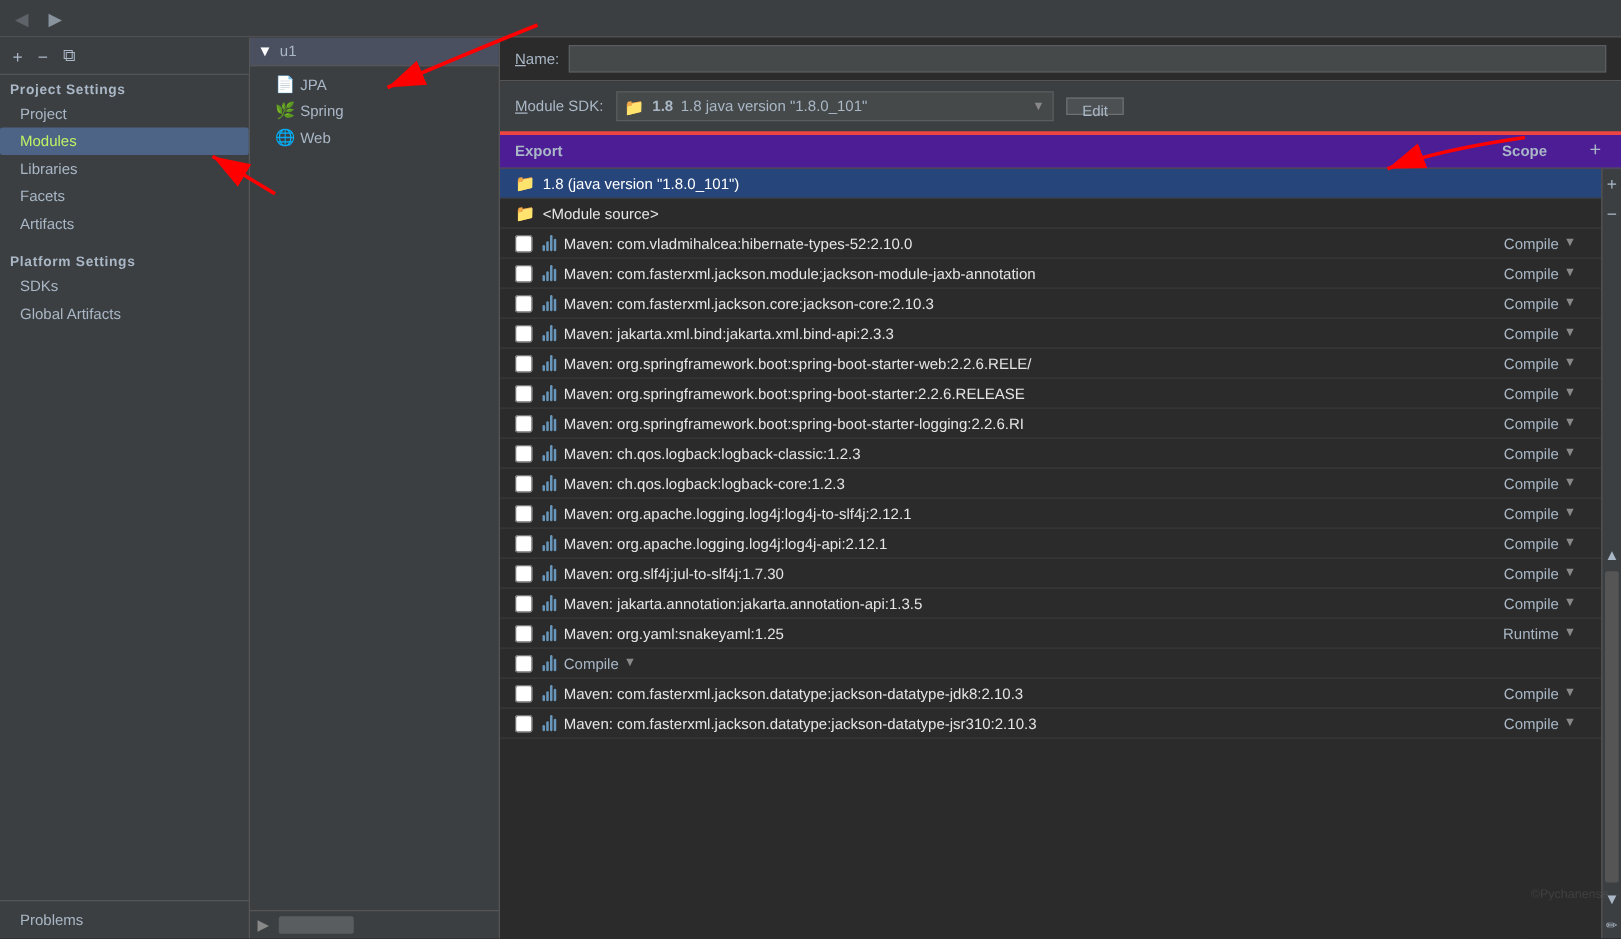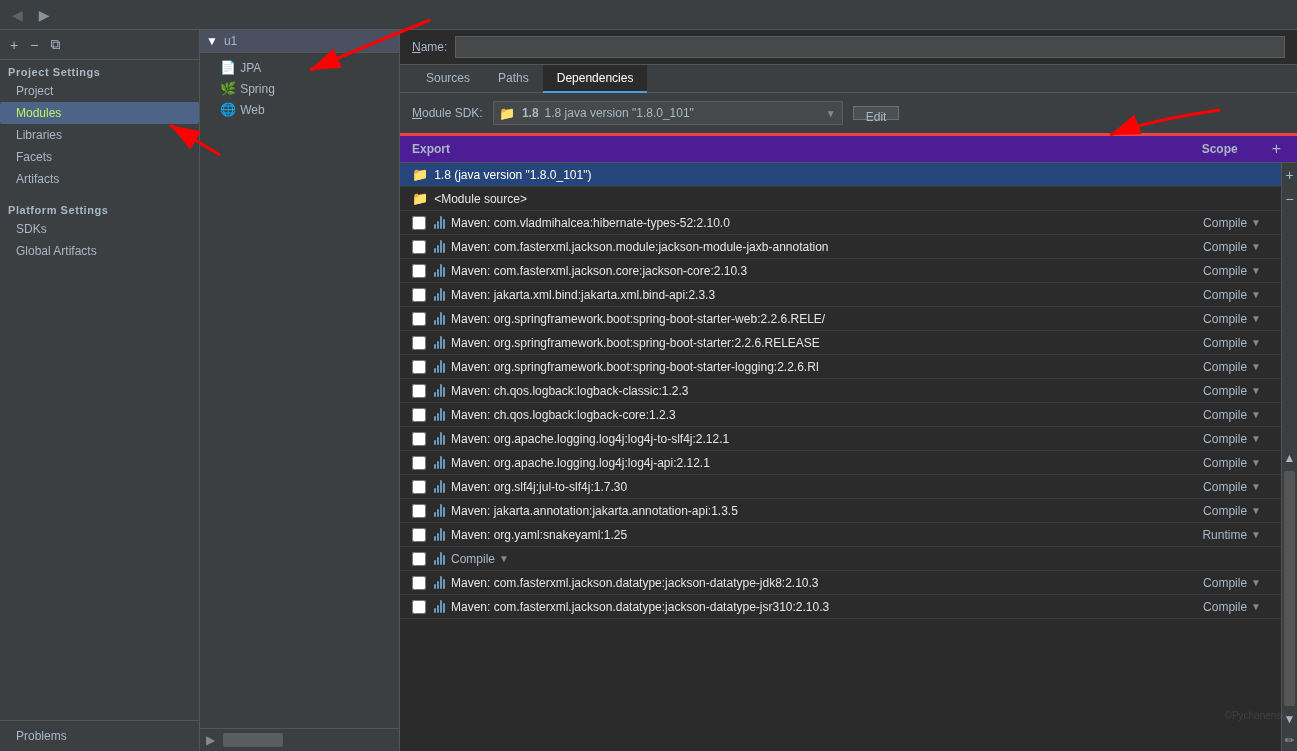--- a/index.html
+++ b/index.html
@@ -404,31 +404,20 @@
 
   <div class="content-area">
 
     <div class="name-row">
       <label class="name-label">
         <u>N</u>ame:
       </label>
       <input class="name-input" type="text" value="" style="">
     </div>
 
-    <div class="tabs-row">
-      <div class="tab">
-        <span>Sources</span>
-      </div>
-      <div class="tab">
-        <span>Paths</span>
-      </div>
-      <div class="tab active">
-        <span>Dependencies</span>
-      </div>
-    </div>
 
     <div class="sdk-row">
       <span class="sdk-label">
         <u>M</u>odule SDK:
       </span>
       <div class="sdk-select">
         <span class="folder-icon">📁</span>
         <span style="font-weight:bold; color:#a9b7c6; font-size:12px;">1.8</span>
         <span style="font-size:12px; color:#a9b7c6;">1.8 java version "1.8.0_101"</span>
         <span class="sdk-chevron">▼</span>

